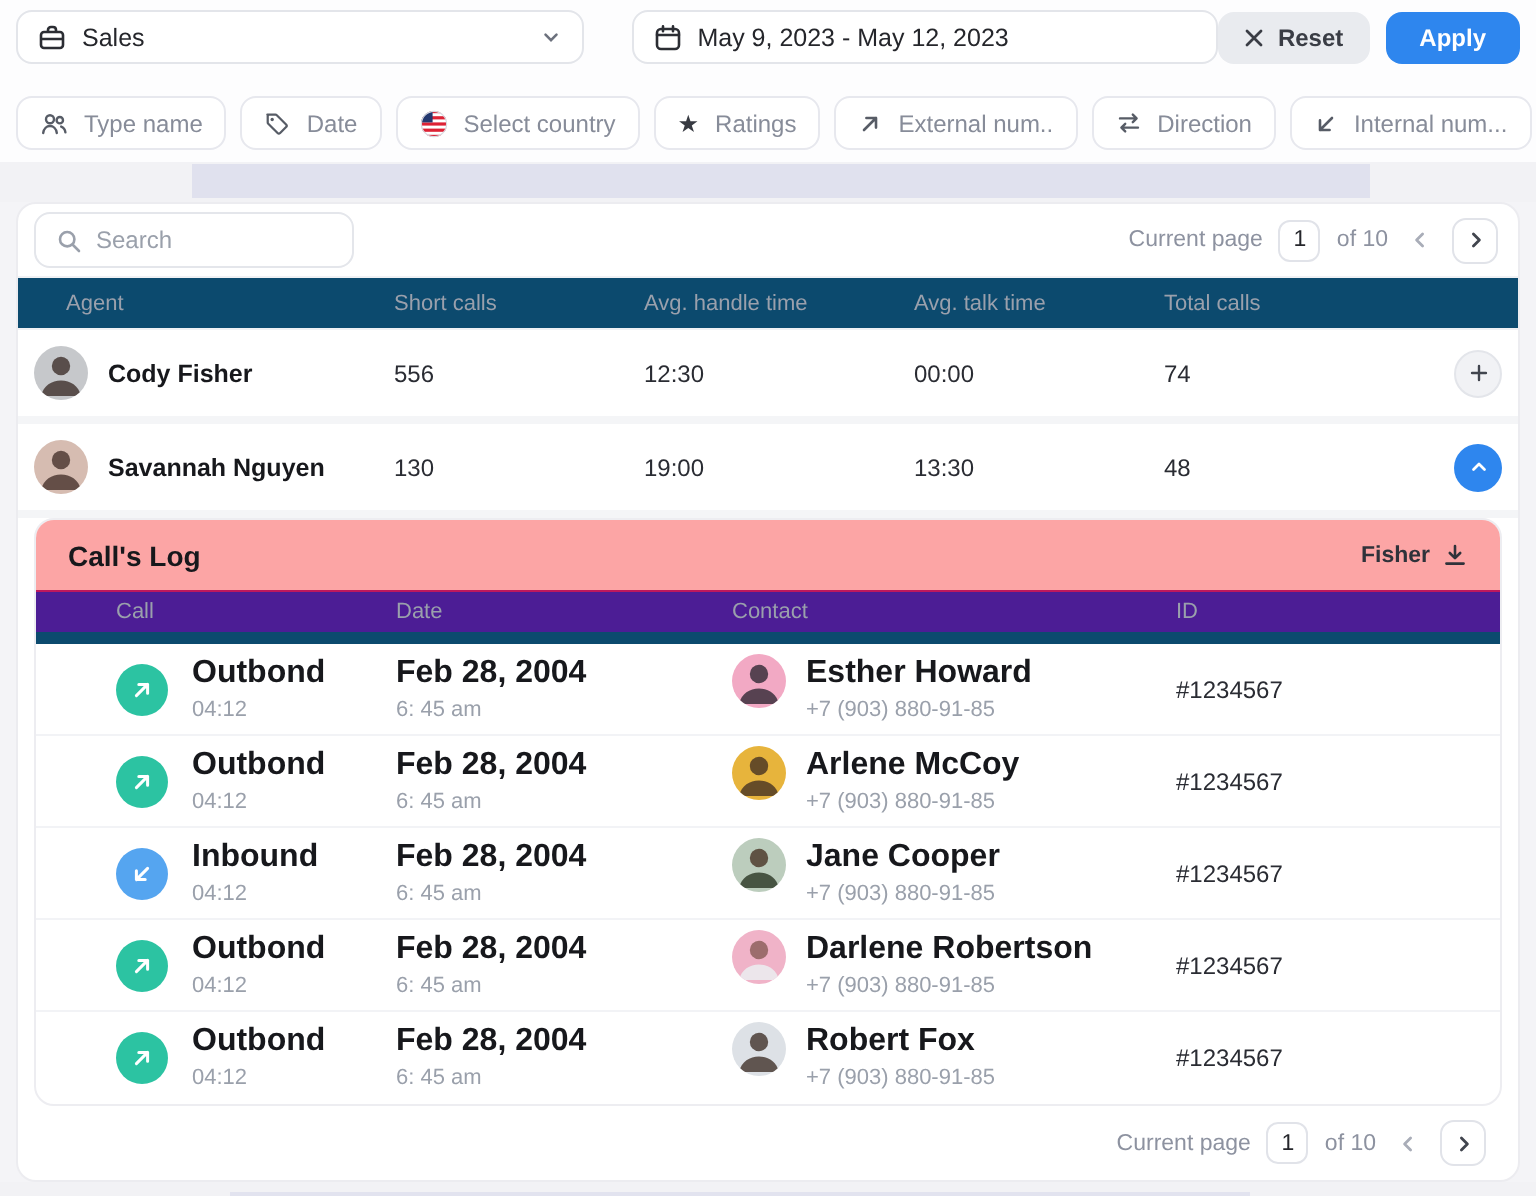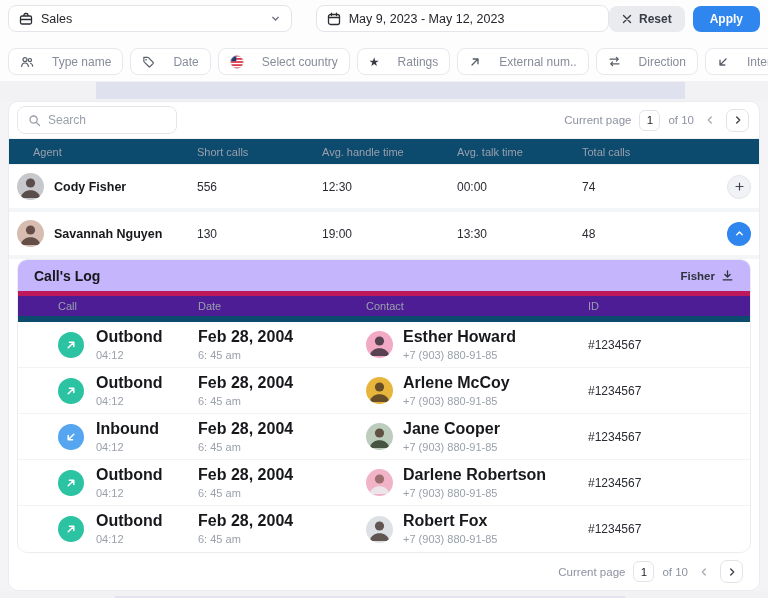--- a/index.html
+++ b/index.html
@@ -28,21 +28,21 @@
     display:flex; align-items:center; gap:7px; padding:0 13px; color:#3a3d45;
     font-size:12px; font-weight:600; cursor:pointer; font-family:inherit;
   }
   .btn-apply {
     margin-left:8px; height:26px; background:#2e86ee; border:none; border-radius:8px;
     padding:0 17px; color:#fff; font-size:12px; font-weight:700; cursor:pointer; font-family:inherit;
   }
   .row2 { display:flex; align-items:center; gap:7px; margin-top:16px; height:27px; }
   .chip {
     height:27px; background:#fff; border:1px solid #e7e8ee; border-radius:8px;
-    display:flex; align-items:center; gap:18px; padding:0 11px; color:#878c99;
+    display:flex; align-items:center; gap:8px; padding:0 11px; color:#878c99;
     font-size:12px; cursor:pointer; white-space:nowrap; font-family:inherit;
   }
   .chip .ic { color:#575c66; }
   .star-glyph { font-size:12px; color:#373a42; line-height:1; font-family:"DejaVu Sans",sans-serif; }
 
   
   .gap-strip { height:20px; background:#f2f2f5; position:relative; }
   .gap-strip::before {
     content:""; position:absolute; left:96px; right:83px; top:1px; height:17px;
     background:#e0e1ee;
@@ -95,42 +95,42 @@
     width:24px; height:24px; border-radius:50%; display:flex; align-items:center; justify-content:center;
     cursor:pointer; justify-self:end;
   }
   .expand-plus { background:#f1f2f5; border:1px solid #e3e5ea; color:#41454e; }
   .expand-collapse { background:#2e86ee; border:none; color:#fff; }
 
   
   .subpanel { margin:0 8px; border:1px solid #ededf1; border-radius:10px; overflow:hidden; background:#fff; }
   .sub-title-row {
     display:flex; align-items:center; justify-content:space-between; height:36px;
-    padding:0 16px; background:#c4b5fd; border-bottom:5px solid #be185d;
+    padding:0 16px; background:#fca5a5; border-bottom:1px solid #be185d;
   }
   .sub-title { font-size:14px; font-weight:700; color:#17181c; }
   .export-btn {
     display:flex; align-items:center; gap:6px; background:none; border:none; cursor:pointer;
     color:#2f323a; font-size:11.5px; font-weight:600; font-family:inherit;
   }
   .log-grid { display:grid; grid-template-columns:164px 168px 222px 1fr; align-items:center; padding:0 16px; }
   .log-thead { height:26px; background:#4c1d95; border-bottom:6px solid #0c4a6e; color:#9aa0ac; font-size:11px; }
   .log-thead .h-call { padding-left:24px; }
   .log-row { height:46px; border-bottom:1px solid #f2f3f6; }
   .log-row:last-child { border-bottom:none; }
   .cell-call { display:flex; align-items:center; gap:12px; padding-left:24px; }
   .dir-icon {
     width:26px; height:26px; border-radius:50%; display:flex; align-items:center; justify-content:center;
     flex:none; color:#fff;
   }
   .dir-out { background:#2cc3a2; }
   .dir-in  { background:#55a5f0; }
   .t-main { font-weight:700; font-size:16px; color:#17181c; line-height:1.25; }
   .t-sub  { font-size:11px; color:#9aa0ab; margin-top:2px; line-height:1.2; }
-  .cell-contact { display:flex; align-items:center; gap:10px; }
+  .cell-contact { display:flex; align-items:flex-start; gap:10px; }
   .cell-id { color:#2a2c33; font-size:12px; }
   .bottom-pager-row { display:flex; justify-content:flex-end; align-items:center; height:37px; padding:0 16px; }
 </style>
 </head>
 <body>
 
 <div class="topbar">
   <div class="row1">
     <div class="select-field">
       <span class="ic">

